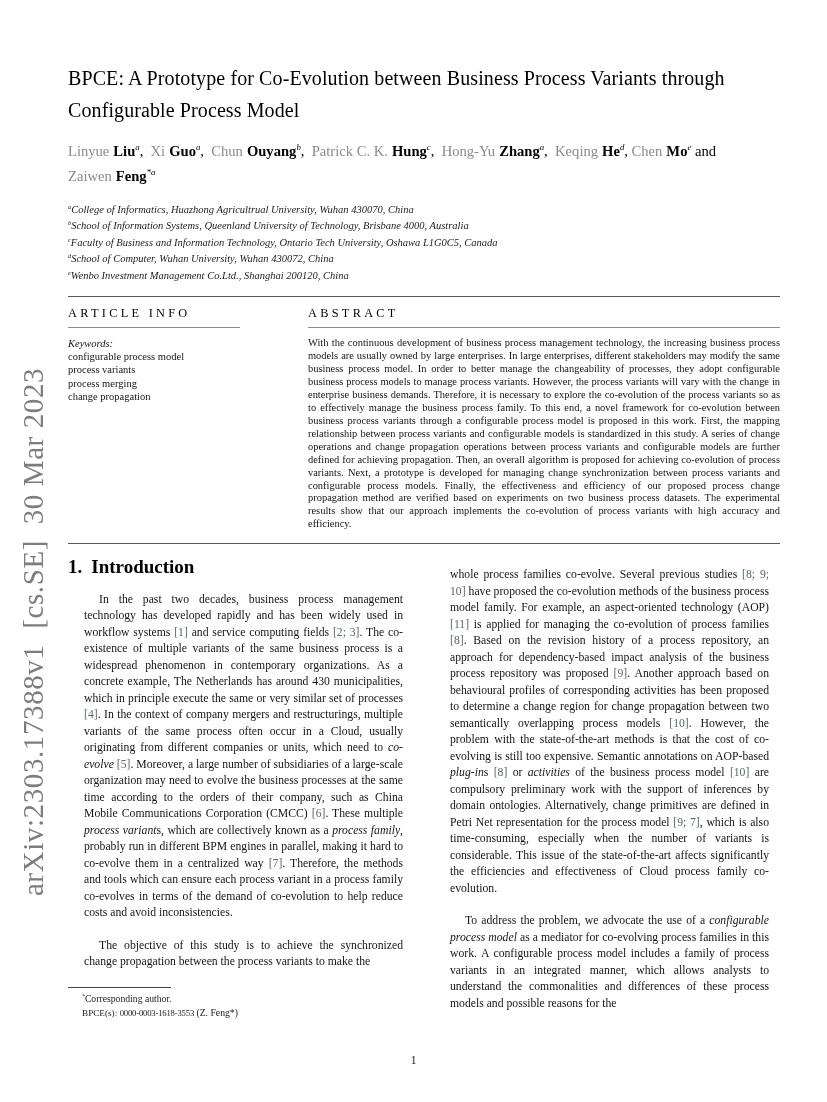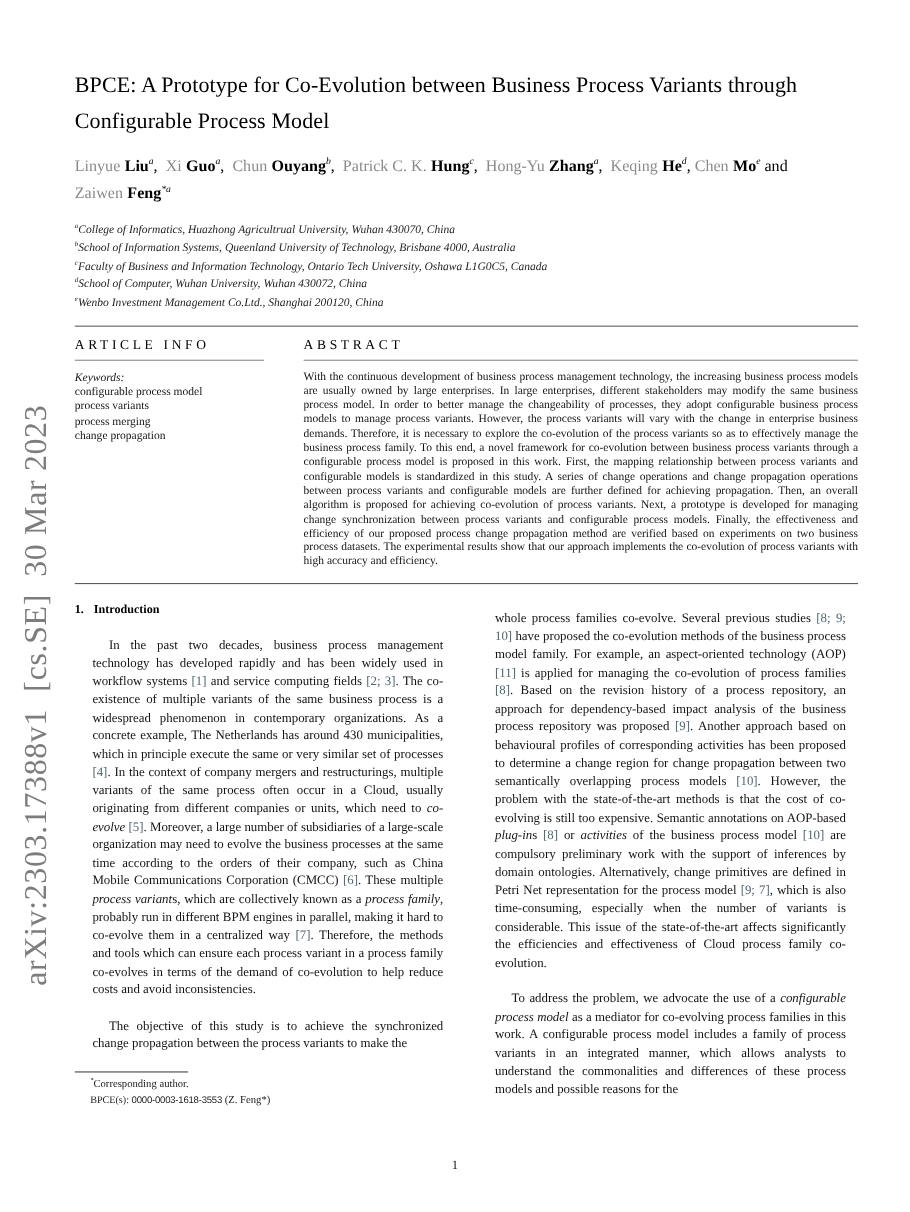--- a/index.html
+++ b/index.html
@@ -21,45 +21,45 @@
   }
   .authors{margin-top:13px; font-size:14.6px; line-height:25px; color:#000;}
   .au-first{color:var(--author_first,#8a8a8a); margin-right:4px;}
   .au-last{font-weight:bold; color:#000;}
   .au-sep{white-space:pre-wrap;}
   sup{font-size:60%; line-height:0; font-style:italic;}
   .affiliations{margin-top:13px; font-style:italic; font-size:10.5px; line-height:16.4px; color:#1c1c1c;}
   .affiliations sup{font-style:italic;}
   .rule-full{border:none; border-top:1px solid #5a5a5a; margin:12px 0 0 0; height:0;}
   .rule-footnote{border:none; border-top:1px solid #444; margin:14px 0 4px 0; width:103px; height:0;}
-  .info-abstract{display:flex; margin-top:9px; gap:36px;}
+  .info-abstract{display:flex; margin-top:9px; gap:68px;}
   .info-col{width:172px; flex:0 0 172px;}
   .abs-col{flex:1 1 auto;}
   .sec-header{
     font-size:12.3px; letter-spacing:3.3px; color:#000;
     padding-bottom:6px; border-bottom:0.8px solid #8a8a8a;
   }
   .keywords{margin-top:9px; font-size:10.5px; line-height:13.2px;}
   .kw-label{font-style:italic;}
   .abs-text{
     margin-top:9px; font-size:10.45px; line-height:12.95px;
     text-align:justify; text-justify:inter-word; color:#141414;
   }
   .columns{display:flex; gap:15px; margin-top:7px;}
   .col{width:351px; flex:0 0 351px; font-size:11.7px; line-height:16.5px; text-align:justify; text-justify:inter-word;}
-  .sec-heading{font-size:11px; font-weight:bold; color:#000; margin:8px 0 9px 0;}
+  .sec-heading{font-size:19px; font-weight:bold; color:#000; margin:8px 0 9px 0;}
   .sec-num{margin-right:9px;}
   .col p{margin:16px;}
   .indent{text-indent:15px;}
   .emph{font-style:italic;}
   .cite{color:var(--citation,#52676f);}
   .footnote{font-size:9.7px; line-height:14.5px; color:#1a1a1a;}
   .footnote .fn-line{text-indent:14px;}
   .orcid-label{font-size:9.2px;}
-  .orcid-num{font-family:Liberation Sans, sans-serif; font-size:8.7px; letter-spacing:-0.2px;}
+  .orcid-num{font-family:Liberation Serif, serif; font-size:8.7px; letter-spacing:-0.2px;}
   .page-number{position:absolute; left:0; top:1054px; width:827px; text-align:center; font-size:11.5px; color:#111;}
 </style>
 </head>
 <body>
 
 <div class="watermark">arXiv:2303.17388v1  [cs.SE]  30 Mar 2023</div>
 
 <div class="content">
 
   <div class="title">BPCE: A Prototype for Co-Evolution between Business Process Variants through Configurable Process Model</div>

